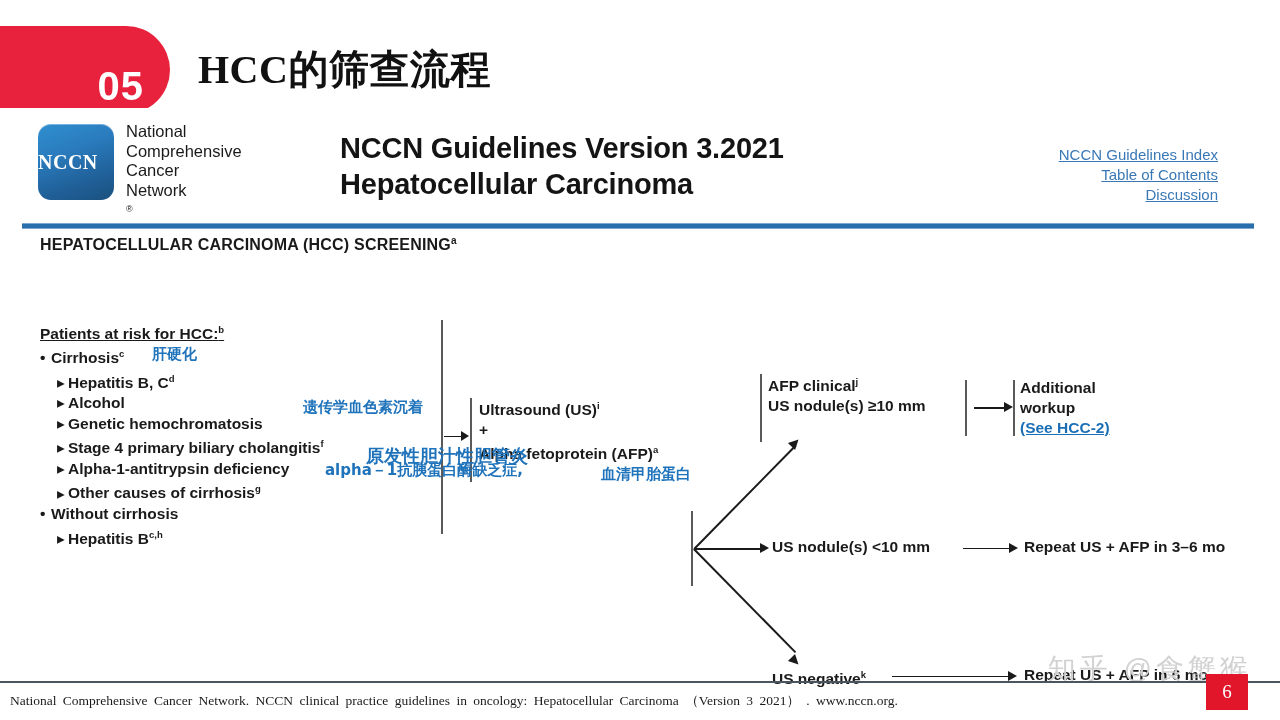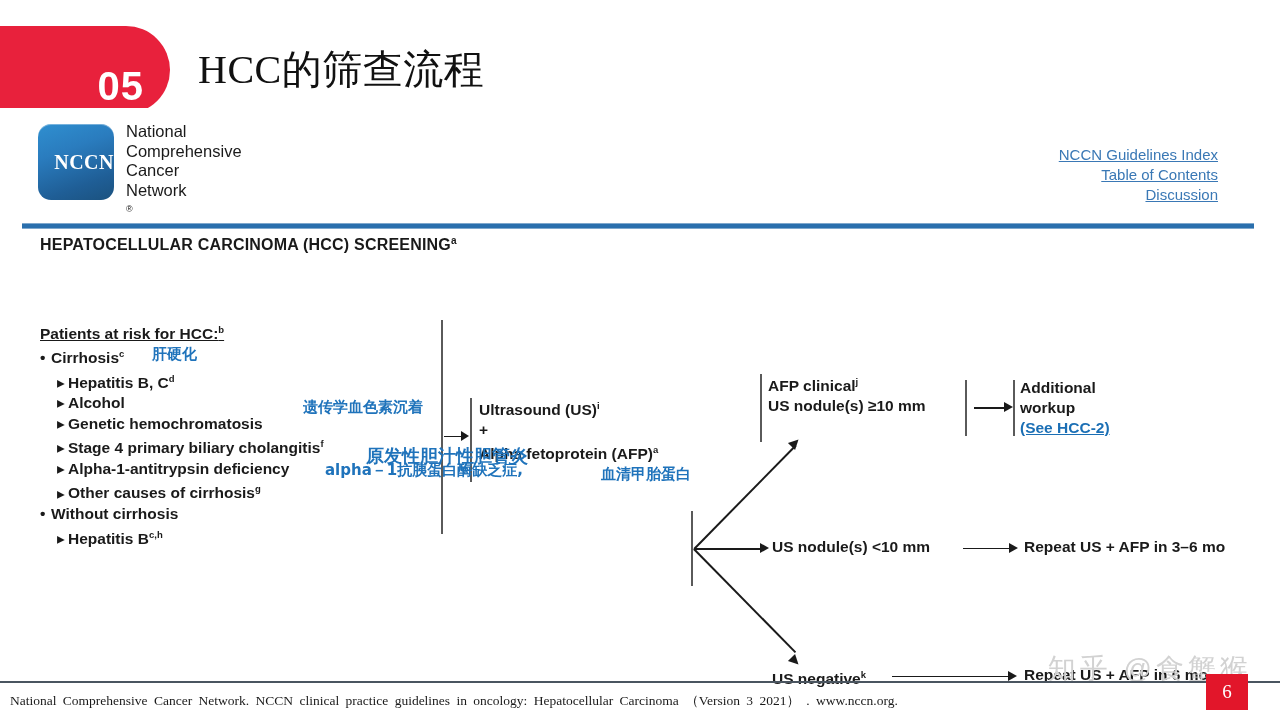--- a/index.html
+++ b/index.html
@@ -18,33 +18,33 @@
     display:flex;align-items:center;justify-content:flex-end;
     padding-right:26px;box-sizing:border-box;
   }
   #number-badge .num{
     color:#ffffff;font-family:Liberation Sans, sans-serif;
     font-size:40px;font-weight:700;letter-spacing:1px;line-height:1;margin-top:32px;
   }
   #slide-title{
     position:absolute;left:198px;top:16px;
     font-family:"Liberation Serif","DejaVu Serif",serif;
-    font-size:40px;font-weight:400;color:#111;letter-spacing:0.5px;
+    font-size:40px;font-weight:700;color:#111;letter-spacing:0.5px;
     white-space:nowrap;
   }
 
   
   #doc{position:absolute;left:0;top:108px;width:1280px;height:560px;background:#fff;}
 
   #nccn-masthead{position:absolute;left:38px;top:10px;width:1210px;height:92px;}
 
   #nccn-logo{
     position:absolute;left:0;top:6px;width:76px;height:76px;border-radius:13px;
     background:linear-gradient(160deg,#2f8fd0 0%,#2a7cbe 35%,#1f5e96 75%,#1b527f 100%);
-    display:flex;align-items:center;justify-content:flex-end;
+    display:flex;align-items:center;justify-content:flex-start;
     box-shadow:inset 0 1px 0 rgba(255,255,255,.35);
   }
   #nccn-logo .mark{
     color:#ffffff;font-family:"Liberation Serif","DejaVu Serif",serif;
     font-size:20px;font-weight:700;letter-spacing:.5px;
   }
   #nccn-wordmark{
     position:absolute;left:88px;top:4px;width:190px;
     font-size:16.5px;line-height:19.5px;color:#1a1a1a;
   }
@@ -148,20 +148,24 @@
     <div id="nccn-wordmark">
       <span>National</span>
       <span>Comprehensive</span>
       <span>Cancer</span>
       <span>
           <span>Network</span>
           <span class="reg">®</span>
         </span>
     </div>
 
+    <div id="guideline-title">
+      <span>NCCN Guidelines Version 3.2021</span>
+      <span>Hepatocellular Carcinoma</span>
+    </div>
 
     <div id="index-links">
       <a href="#">NCCN Guidelines Index</a>
       <a href="#">Table of Contents</a>
       <a href="#">Discussion</a>
     </div>
   </div>
 
   <div id="header-rule"></div>
 

